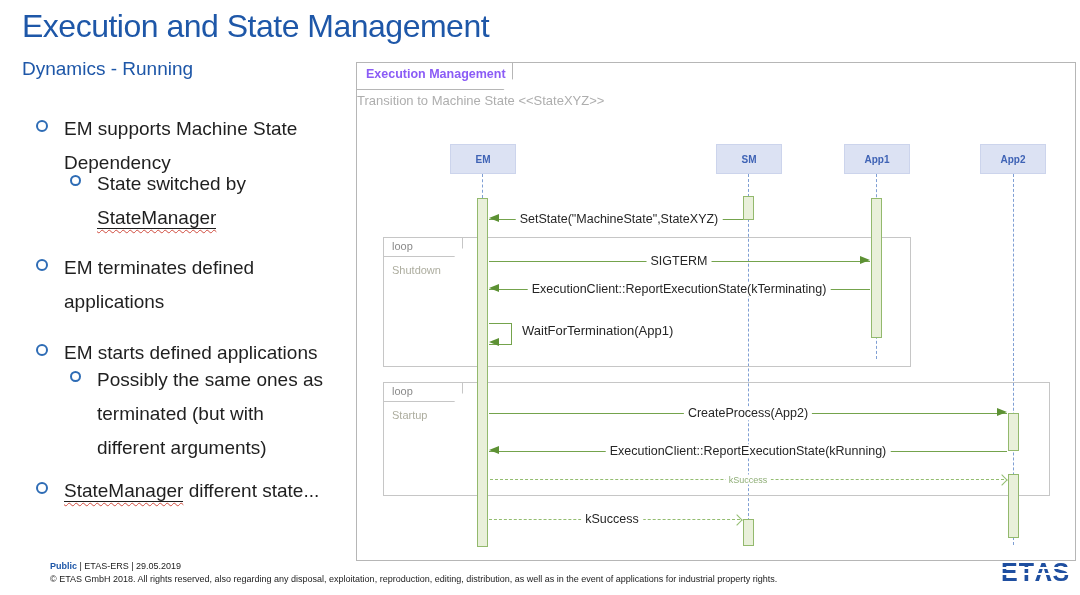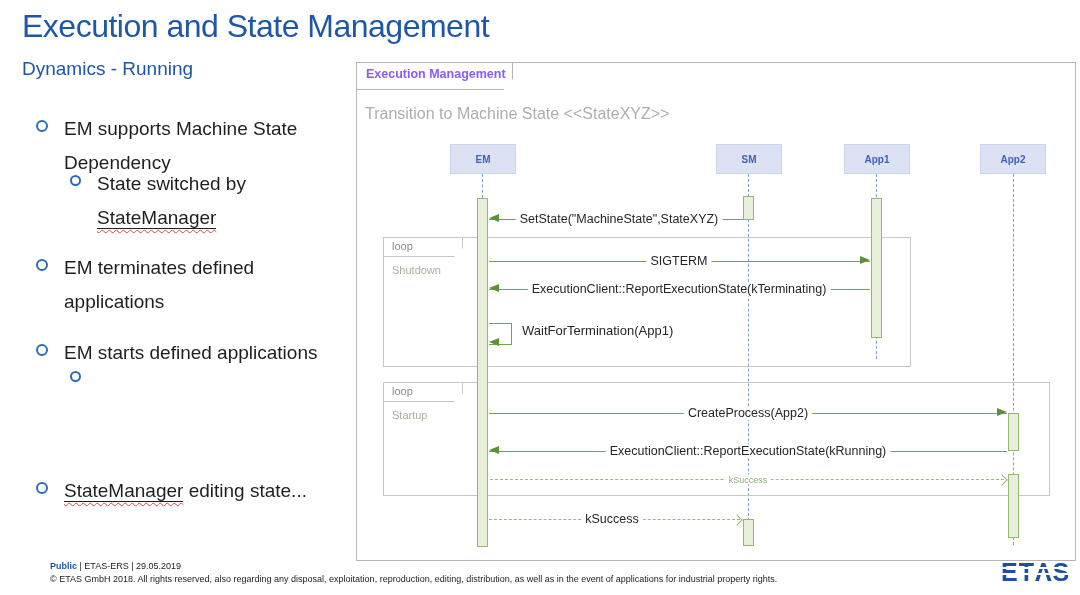--- a/index.html
+++ b/index.html
@@ -23,21 +23,21 @@
   .g3{left:36px;top:336px;}
   .g3s{left:70px;top:363px;}
   .g4{left:36px;top:474px;}
   .uline{border-bottom:1px solid #1f1f1f;text-decoration:underline wavy #d04b3e 1px;text-underline-offset:5px;}
 
   
   .diagram{position:absolute;left:356px;top:62px;width:718px;height:497px;border:1px solid #b6b6b6;background:#fff;}
   .dtab{position:absolute;left:-1px;top:-1px;width:146px;height:19px;border:1px solid #b6b6b6;background:#fff;
         font-size:12.5px;font-weight:bold;color:#8b5cf6;padding:4px 0 3px 9px;
         clip-path:polygon(0 0,100% 0,100% 60%,94% 100%,0 100%);}
-  .dsub{position:absolute;left:8px;top:30px;font-size:16px;color:#aeaeae;margin-top:12px;}
+  .dsub{position:absolute;left:0;top:30px;font-size:13px;color:#aeaeae;}
 
   
   .life{position:absolute;width:0;border-left:1.5px dashed #7f9fd4;}
   .lhead{position:absolute;top:81px;width:66px;height:30px;background:#dce2f3;border:1px solid #ccd4ec;
          color:#3f63b5;font-size:10px;font-weight:bold;display:flex;align-items:center;justify-content:center;box-sizing:border-box;}
 
   
   .frag{position:absolute;border:1px solid #c6c6c6;background:transparent;}
   .fragtab{position:absolute;left:-1px;top:-1px;width:80px;height:20px;background:#fff;border:1px solid #c6c6c6;
            font-size:11px;color:#8a8a8a;padding:2px 0 0 8px;box-sizing:border-box;
@@ -87,24 +87,25 @@
     <div class="bi g2">
       <span class="mk"></span>
       <span class="bt w285">EM terminates defined applications</span>
     </div>
     <div class="bi g3">
       <span class="mk"></span>
       <span class="bt" style="width:320px;">EM starts defined applications</span>
     </div>
     <div class="bi g3s">
       <span class="mk mk2"></span>
+      <span class="bt w238">Possibly the same ones as terminated (but with different arguments)</span>
     </div>
     <div class="bi g4">
       <span class="mk"></span>
-      <span class="bt" style="width:320px;"><span class="uline">StateManager</span><span> editing state...</span></span>
+      <span class="bt" style="width:320px;"><span class="uline">StateManager</span><span> different state...</span></span>
     </div>
   </div>
 
   <div class="diagram">
     <div class="dtab">Execution Management</div>
     <div class="dsub">Transition to Machine State &lt;&lt;StateXYZ&gt;&gt;</div>
 
     <div class="life" style="left:125px;top:111px;height:24px;"></div>
     <div class="life" style="left:391px;top:111px;height:372px;"></div>
     <div class="life" style="left:519px;top:111px;height:185px;"></div>

